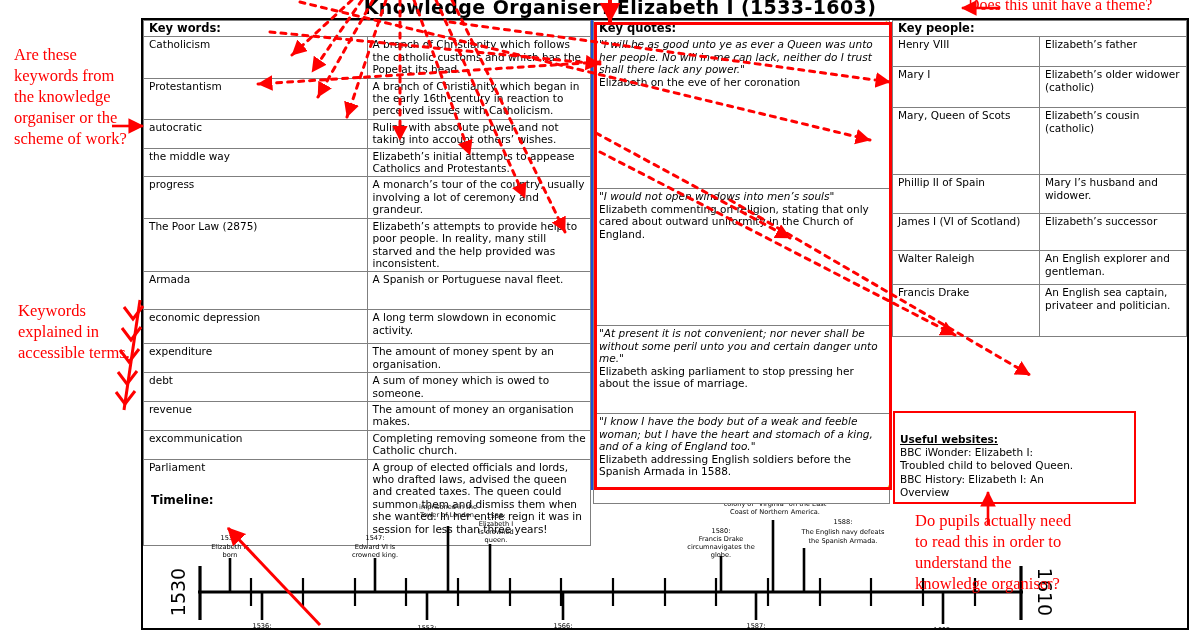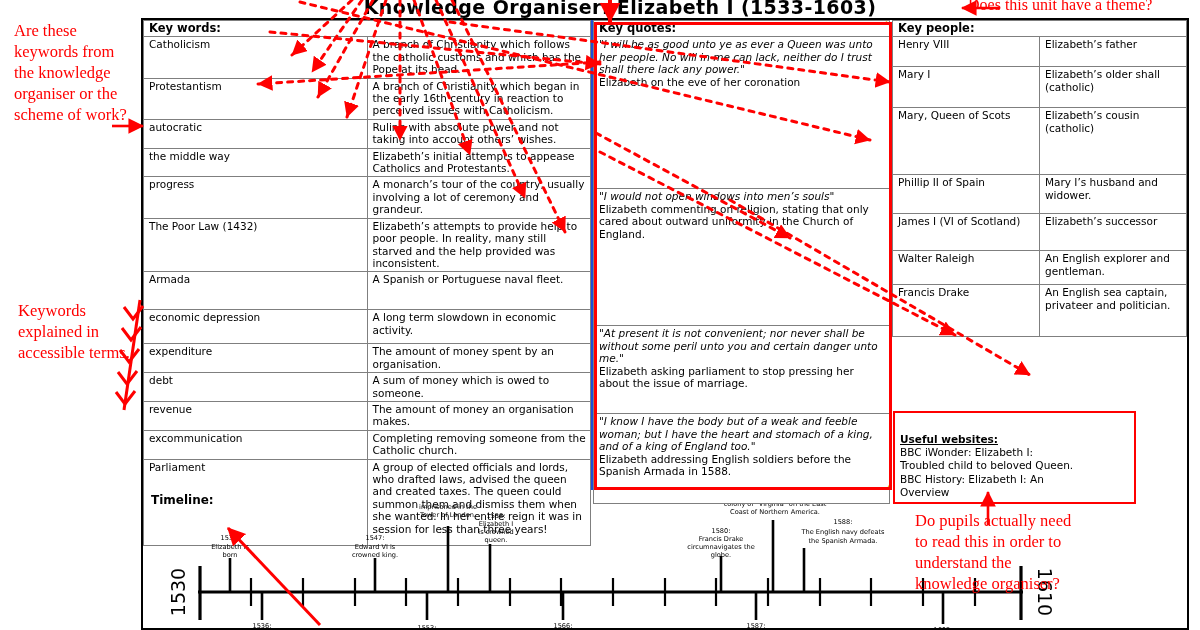--- a/index.html
+++ b/index.html
@@ -79,21 +79,21 @@
 
   
   .tlwrap{position:absolute;left:0;top:14px;width:100%;height:126px;}
 
   
   .anno{
     position:absolute;color:#ff0000;
     font-family:"Liberation Serif", serif;
     font-size:16.5px;line-height:21px;
   }
-  .anno-tl{left:14px;top:20px;width:122px;}
+  .anno-tl{left:14px;top:44px;width:122px;}
   .anno-ml{left:18px;top:300px;width:112px;}
   .anno-br{left:915px;top:510px;width:160px;}
   .anno-tr{left:968px;top:-6px;width:240px;font-size:16px;white-space:nowrap;}
 
   svg.overlay{position:absolute;left:0;top:0;width:1200px;height:630px;pointer-events:none;}
 </style>
 </head>
 <body>
 
 <div id="stage">
@@ -124,21 +124,21 @@
               </tr>
           <tr>
                 <td class="kw-term">the middle way</td>
                 <td>Elizabeth’s initial attempts to appease Catholics and Protestants.</td>
               </tr>
           <tr>
                 <td class="kw-term">progress</td>
                 <td>A monarch’s tour of the country, usually involving a lot of ceremony and grandeur.</td>
               </tr>
           <tr>
-                <td class="kw-term">The Poor Law (1432)</td>
+                <td class="kw-term">The Poor Law (2875)</td>
                 <td>Elizabeth’s attempts to provide help to poor people. In reality, many still starved and the help provided was inconsistent.</td>
               </tr>
           <tr>
                 <td class="kw-term" style="height:34px">Armada</td>
                 <td>A Spanish or Portuguese naval fleet.</td>
               </tr>
           <tr>
                 <td class="kw-term" style="height:30px">economic depression</td>
                 <td>A long term slowdown in economic activity.</td>
               </tr>
@@ -205,21 +205,21 @@
           <tbody>
               <tr>
             <td class="hdr" colspan="2">Key people:</td>
           </tr>
           <tr>
                 <td class="pp-name" style="height:26px">Henry VIII</td>
                 <td>Elizabeth’s father</td>
               </tr>
           <tr>
                 <td class="pp-name" style="height:37px">Mary I</td>
-                <td>Elizabeth’s older shall (catholic)</td>
+                <td>Elizabeth’s older widower (catholic)</td>
               </tr>
           <tr>
                 <td class="pp-name" style="height:63px">Mary, Queen of Scots</td>
                 <td>Elizabeth’s cousin (catholic)</td>
               </tr>
           <tr>
                 <td class="pp-name" style="height:35px">Phillip II of Spain</td>
                 <td>Mary I’s husband and widower.</td>
               </tr>
           <tr>

